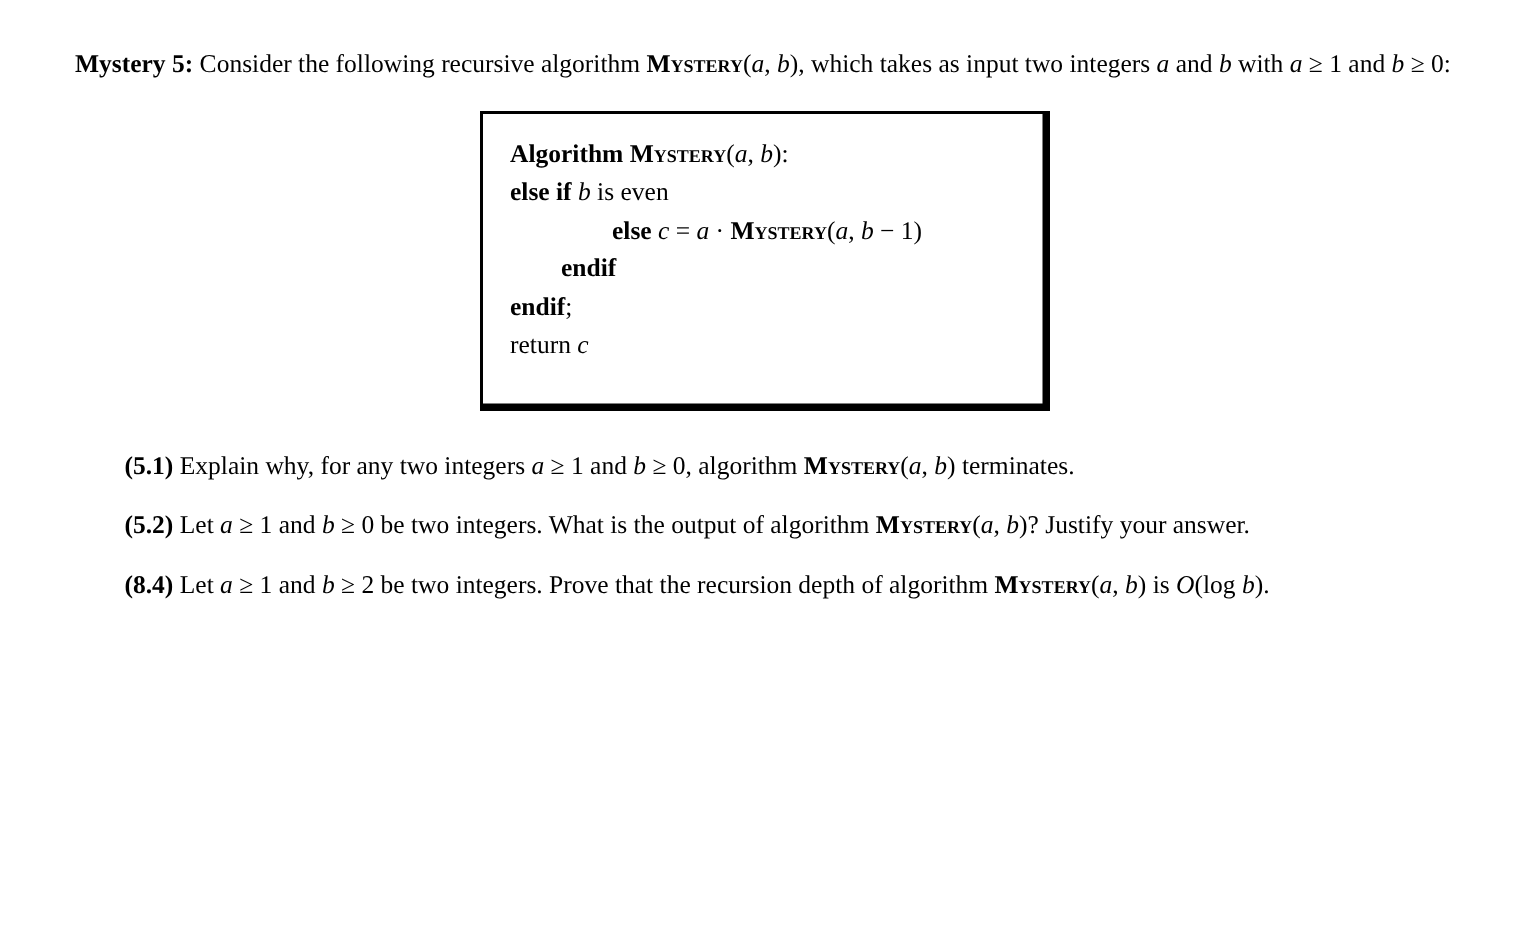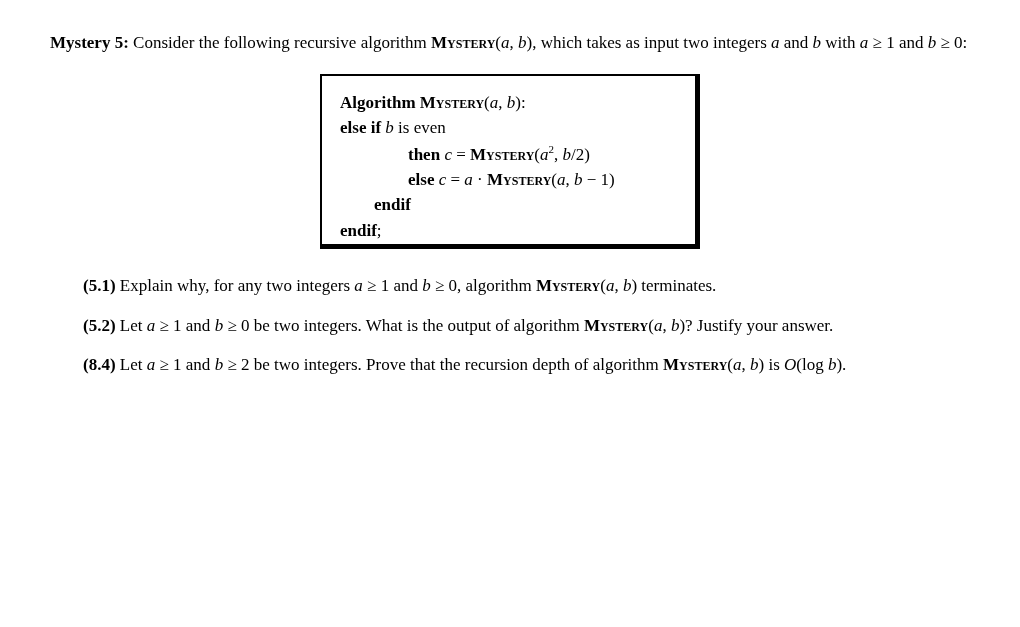--- a/index.html
+++ b/index.html
@@ -19,21 +19,21 @@
       line-height: 1.5;
     }
 
     .question-header {
       margin-bottom: 18px;
     }
 
     .algorithm-box {
       border: 2px solid #000;
       display: inline-block;
-      padding: 14px 24px 1px 18px;
+      padding: 14px 24px 26px 18px;
       margin: 10px auto 24px auto;
       display: block;
       width: 380px;
       margin-left: auto;
       margin-right: auto;
       position: relative;
     }
 
     
     .algorithm-box {
@@ -91,30 +91,30 @@
 </div>
 
 <div class="algorithm-box">
   <span class="algo-line">
     <strong>Algorithm</strong> <span class="smallcaps">Mystery</span>(<em>a</em>, <em>b</em>):
   </span>
   <span class="algo-line">
     <strong>else if</strong> <em>b</em> is even
   </span>
   <span class="algo-line algo-indent2">
-    <strong>then</strong> <em>c</em> = <span class="smallcaps">Mystery</span>(<em>a</em><sup>2</sup>, <em>b</em>/2)
-  </span>
-  <span class="algo-line algo-indent2">
     <strong>else</strong> <em>c</em> = <em>a</em> · <span class="smallcaps">Mystery</span>(<em>a</em>, <em>b</em> − 1)
   </span>
   <span class="algo-line algo-indent1">
     <strong>endif</strong>
   </span>
   <span class="algo-line">
     <strong>endif</strong>;
+  </span>
+  <span class="algo-line">
+    return <em>c</em>
   </span>
 </div>
 
 <div class="section">
   <span class="question-label">(5.1)</span>
   <span>
     Explain why, for any two integers <em>a</em> ≥ 1 and <em>b</em> ≥ 0, algorithm <span class="smallcaps">Mystery</span>(<em>a</em>, <em>b</em>) terminates.
   </span>
 </div>
 

